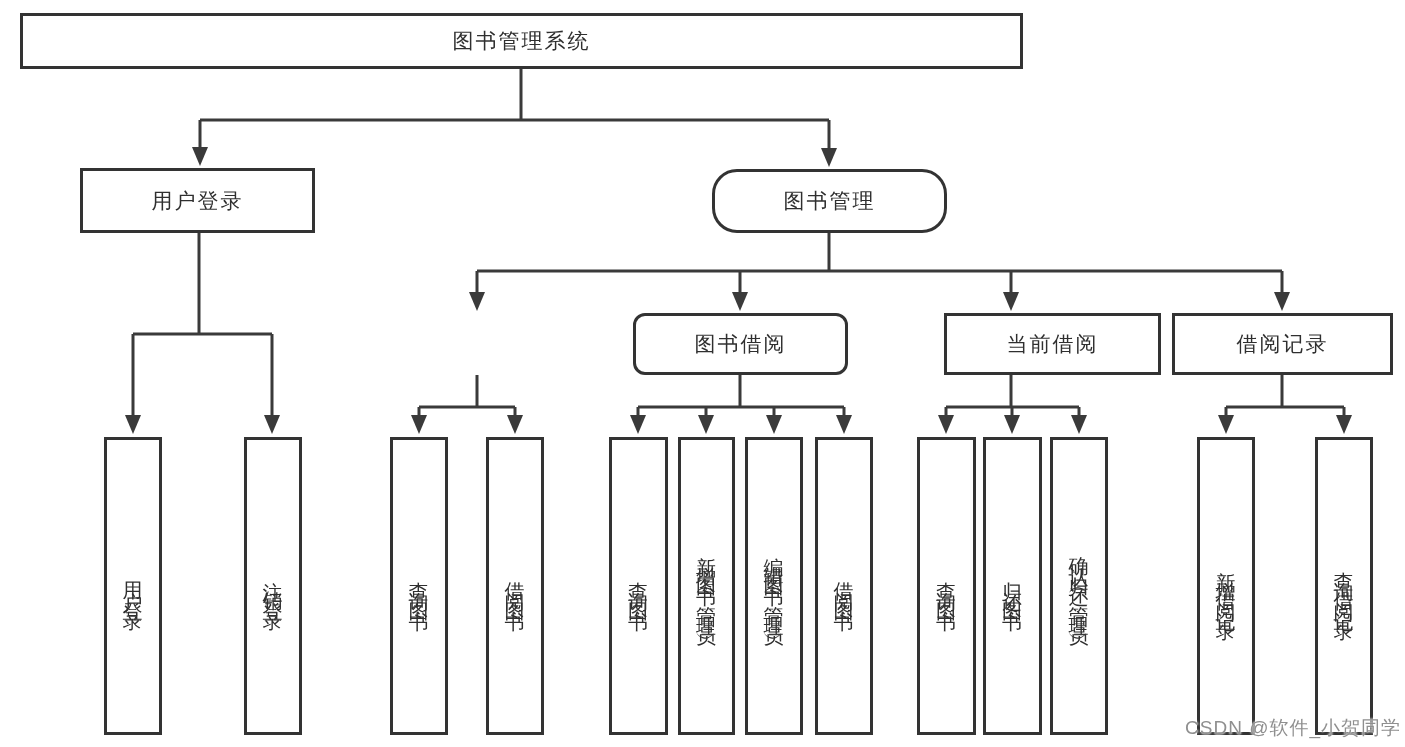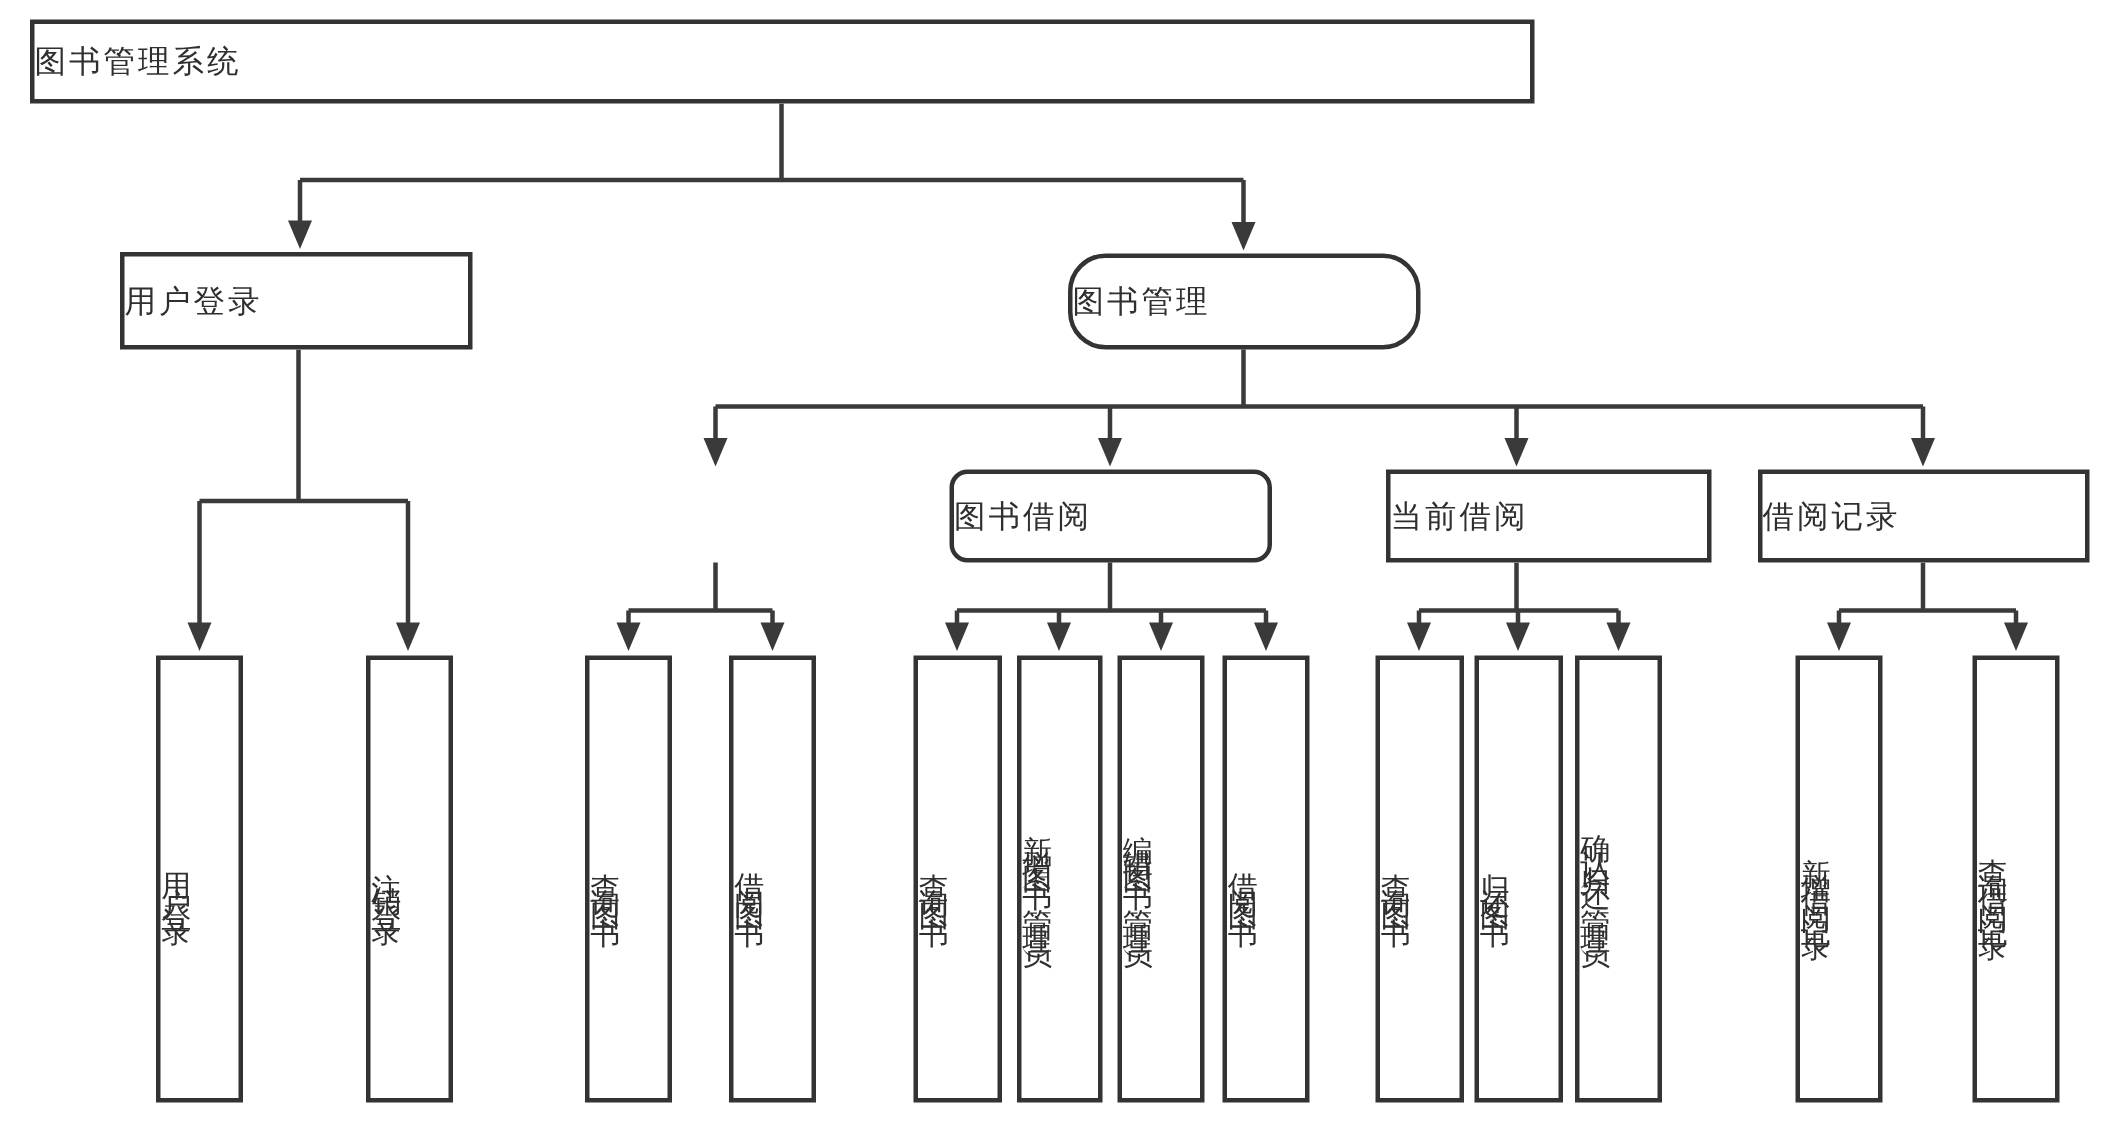--- a/index.html
+++ b/index.html
@@ -17,20 +17,21 @@
     left: 0; top: 0;
     width: 1405px; height: 747px;
     z-index: 1;
   }
   .node {
     position: absolute;
     background: #ffffff;
     border: 3px solid #333333;
     display: flex;
     align-items: center;
+    justify-content: center;
     z-index: 2;
     color: #2f2f2f;
   }
   .hnode span {
     font-size: 21px;
     letter-spacing: 2px;
     color: #2f2f2f;
     white-space: nowrap;
   }
   .vnode span {
@@ -104,21 +105,21 @@
   <div class="node hnode" style="left:80px; top:168px; width:235px; height:65px;">
     <span>用户登录</span>
   </div>
   <div class="node hnode" style="left:712px; top:169px; width:235px; height:64px;border-radius:25px;">
     <span>图书管理</span>
   </div>
 
   <div class="node hnode" style="left:633px; top:313px; width:215px; height:62px;border-radius:12px;">
     <span>图书借阅</span>
   </div>
-  <div class="node hnode" style="left:924px; top:313px; width:217px; height:62px;">
+  <div class="node hnode" style="left:944px; top:313px; width:217px; height:62px;">
     <span>当前借阅</span>
   </div>
   <div class="node hnode" style="left:1172px; top:313px; width:221px; height:62px;">
     <span>借阅记录</span>
   </div>
 
   <div class="node vnode" style="left:104px; top:437px; width:58px; height:298px;">
     <span>用户登录</span>
   </div>
   <div class="node vnode" style="left:244px; top:437px; width:58px; height:298px;">
@@ -155,14 +156,15 @@
     <span>确认归还（管理员）</span>
   </div>
 
   <div class="node vnode" style="left:1197px; top:437px; width:58px; height:298px;">
     <span>新增借阅记录</span>
   </div>
   <div class="node vnode" style="left:1315px; top:437px; width:58px; height:298px;">
     <span>查询借阅记录</span>
   </div>
 
+  <div class="watermark">CSDN @软件_小贺同学</div>
 
 </div>
 
 </body></html>

